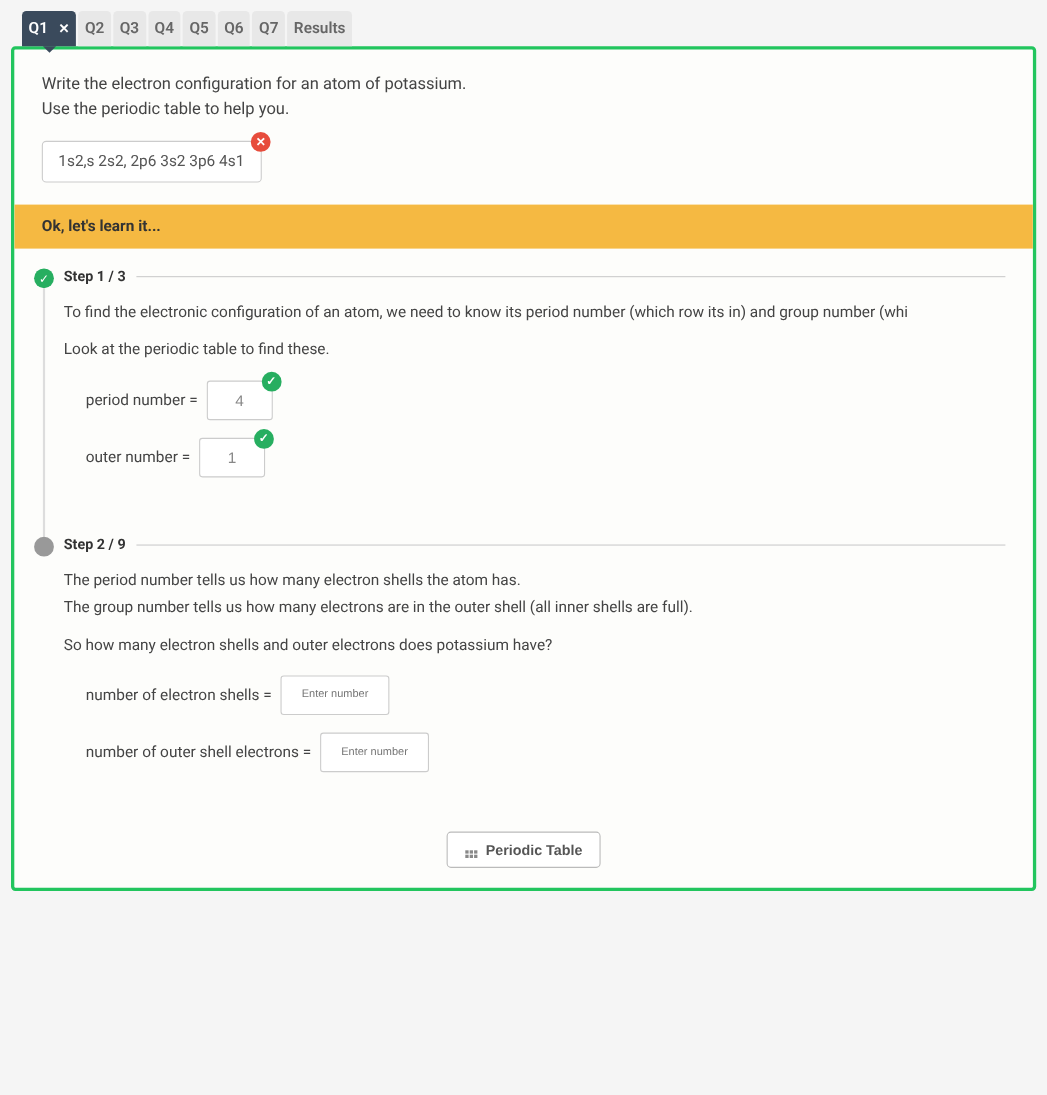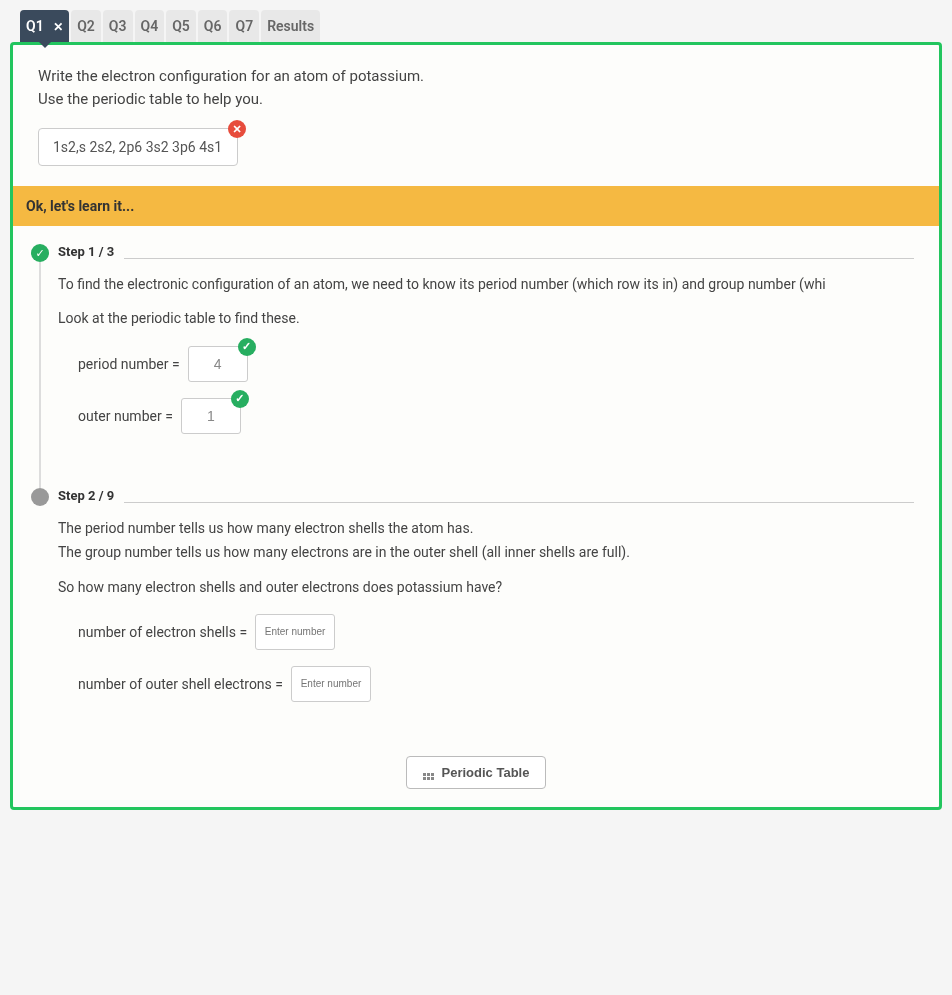--- a/index.html
+++ b/index.html
@@ -82,21 +82,21 @@
     display: flex;
     align-items: center;
     justify-content: center;
     top: -8px;
     right: -8px;
   }
   .badge.wrong { background: #e74c3c; }
   .badge.correct { background: #27ae60; }
   .learn-banner {
     background: #f5b942;
-    padding: 12px 13px;
+    padding: 12px 25px;
     font-weight: 700;
     font-size: 14px;
     color: #333;
   }
   .steps-area {
     padding: 0;
     position: relative;
   }
   .step {
     position: relative;
@@ -120,21 +120,21 @@
   .step-line {
     position: absolute;
     left: 26px;
     top: 36px;
     bottom: -18px;
     width: 2px;
     background: #ddd;
   }
   .step-header {
     display: flex;
-    align-items: flex-end;
+    align-items: center;
     gap: 10px;
     margin-bottom: 14px;
   }
   .step-title {
     font-weight: 700;
     font-size: 13px;
     color: #333;
     white-space: nowrap;
   }
   .step-rule {
@@ -163,21 +163,21 @@
     width: 60px;
     height: 36px;
     border: 1px solid #ccc;
     border-radius: 3px;
     text-align: center;
     font-size: 14px;
     color: #888;
     background: #fff;
   }
   .small-input.empty {
-    width: 80px;
+    width: 99px;
     font-size: 10px;
     color: #bbb;
   }
   .footer-bar {
     padding: 18px 25px;
     display: flex;
     justify-content: center;
   }
   .pt-btn {
     border: 1px solid #bbb;

